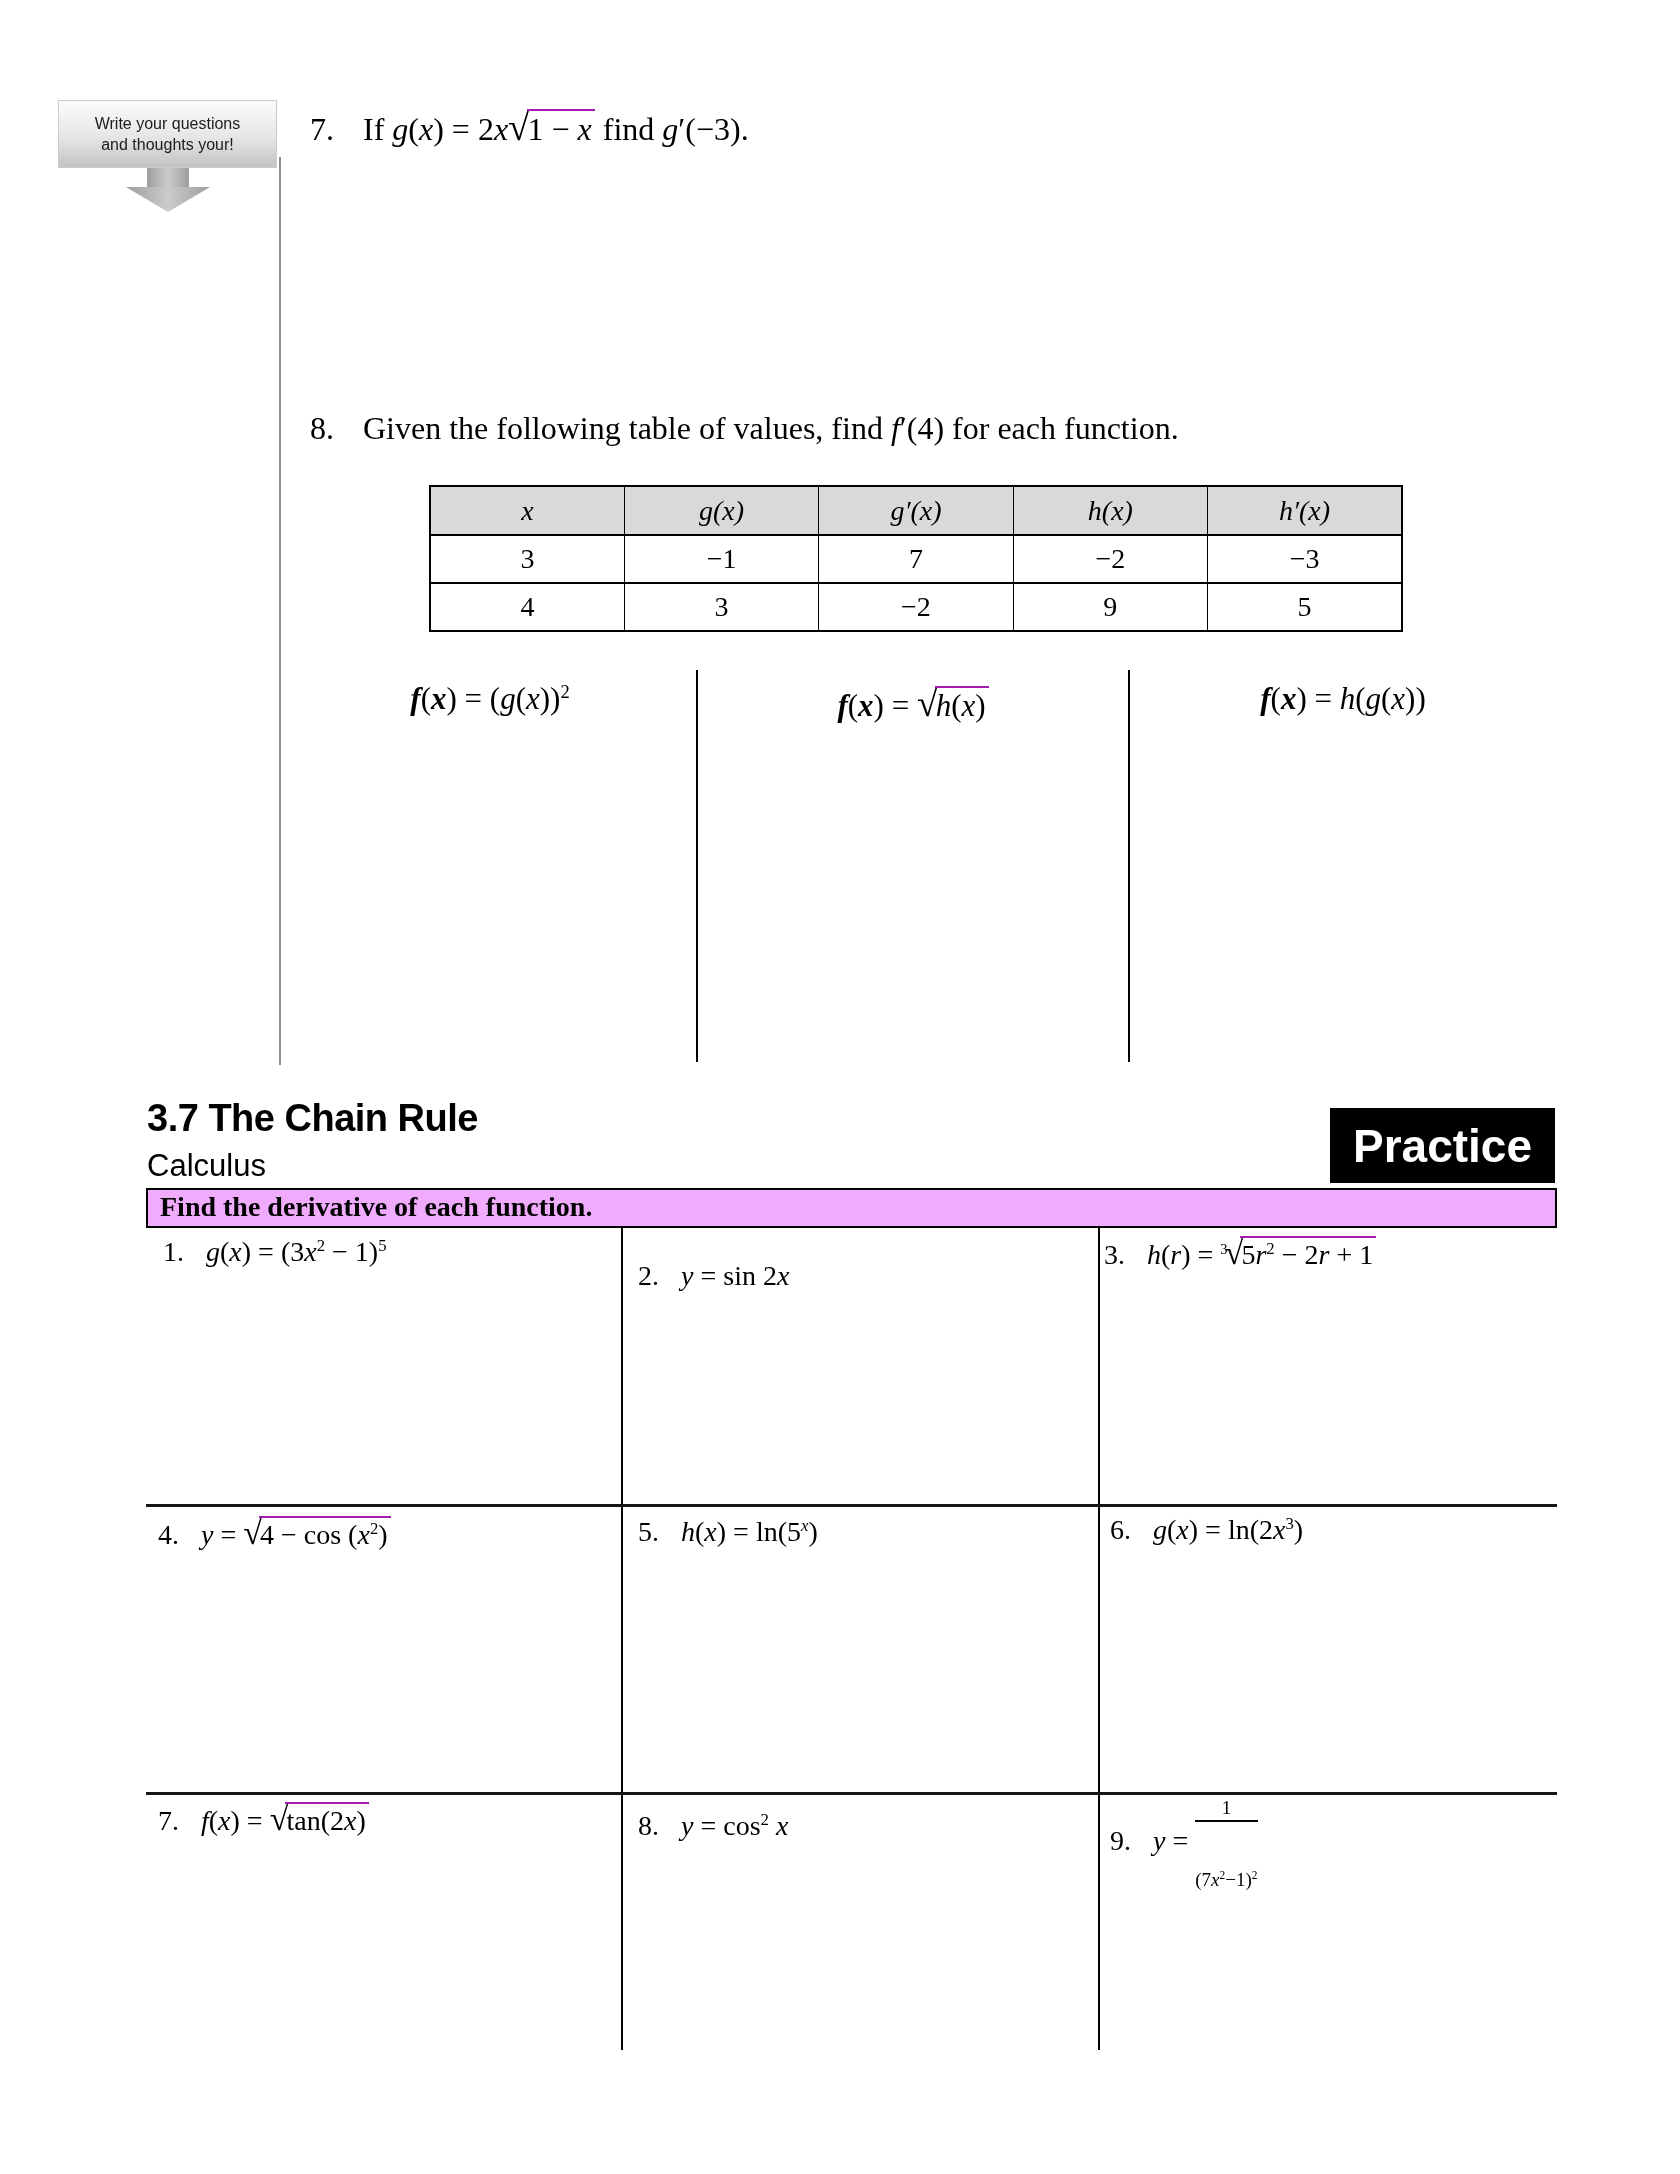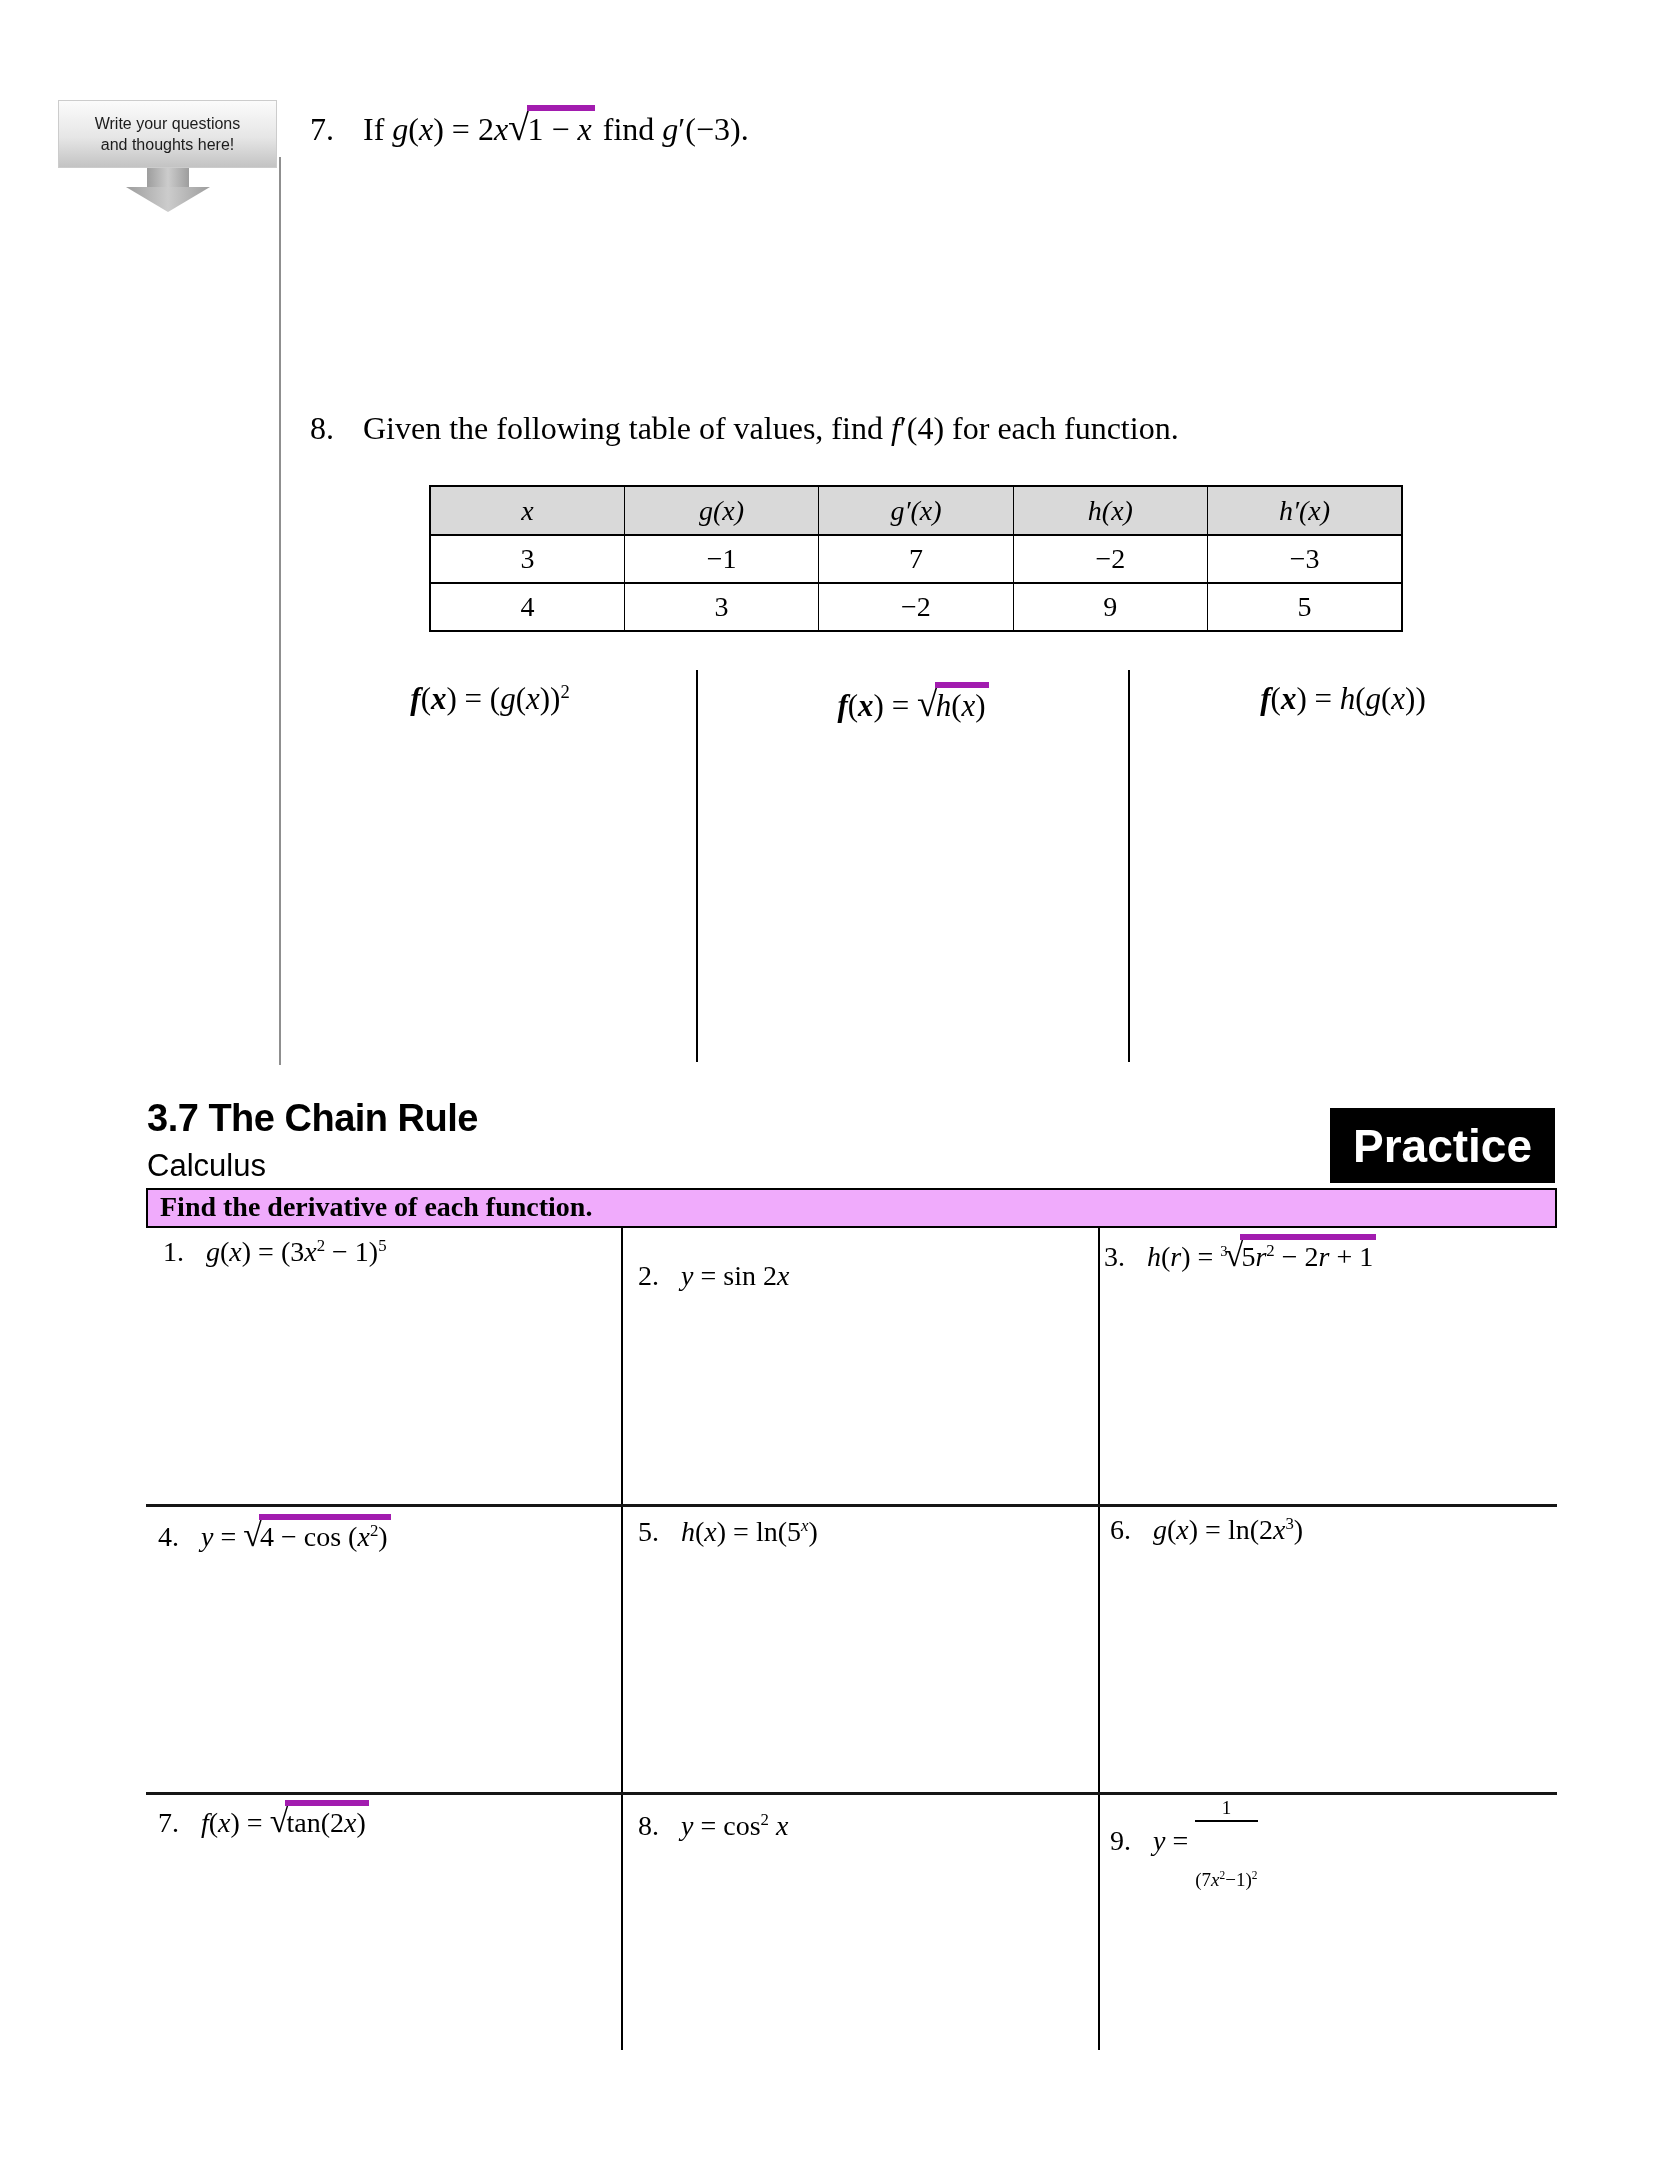--- a/index.html
+++ b/index.html
@@ -99,36 +99,36 @@
   #gp8 { left:638px;  top:1798px;margin-top:12px; }
   #gp9 { left:1110px; top:1796px; }
 
   
   .m-i  { font-style:italic; }
   .m-bi { font-style:italic; font-weight:bold; }
   .m-sup { font-size:60%; vertical-align:super; line-height:0; }
   .m-rdx { font-size:52%; vertical-align:super; line-height:0; margin-right:-3px; }
   .m-sq  { font-size:122%; }
   .m-ov  {
-    display:inline-block; border-top:6px solid #a21caf;
+    display:inline-block; border-top:2px solid #a21caf;
     padding:0 3px 0 1px; line-height:1.18; margin-left:-3px;
   }
   .m-frac {
     display:inline-block; vertical-align:middle; text-align:center;
     font-size:68%; line-height:1.25;
   }
   .m-fn { display:block; border-bottom:2px solid #000; padding:0 5px; }
   .m-fd { display:block;margin-top:46px; }
 </style>
 </head>
 <body>
 
 <div class="abs callout">
   <div>Write your questions</div>
-  <div>and thoughts here!</div>
+  <div>and thoughts your!</div>
 </div>
 <div class="abs arrow-stem"></div>
 <div class="abs arrow-head"></div>
 <div class="abs margin-line"></div>
 
 <div class="abs prob" id="p7">
   <span class="pnum">7.</span><span class="pmath">If <span class="m-i">g</span>(<span class="m-i">x</span>) = 2<span class="m-i">x</span><span class="m-sq">√</span><span class="m-ov">1 − <span class="m-i">x</span></span> find <span class="m-i">g</span>′(−3).</span>
 </div>
 
 <div class="abs prob" id="p8">

